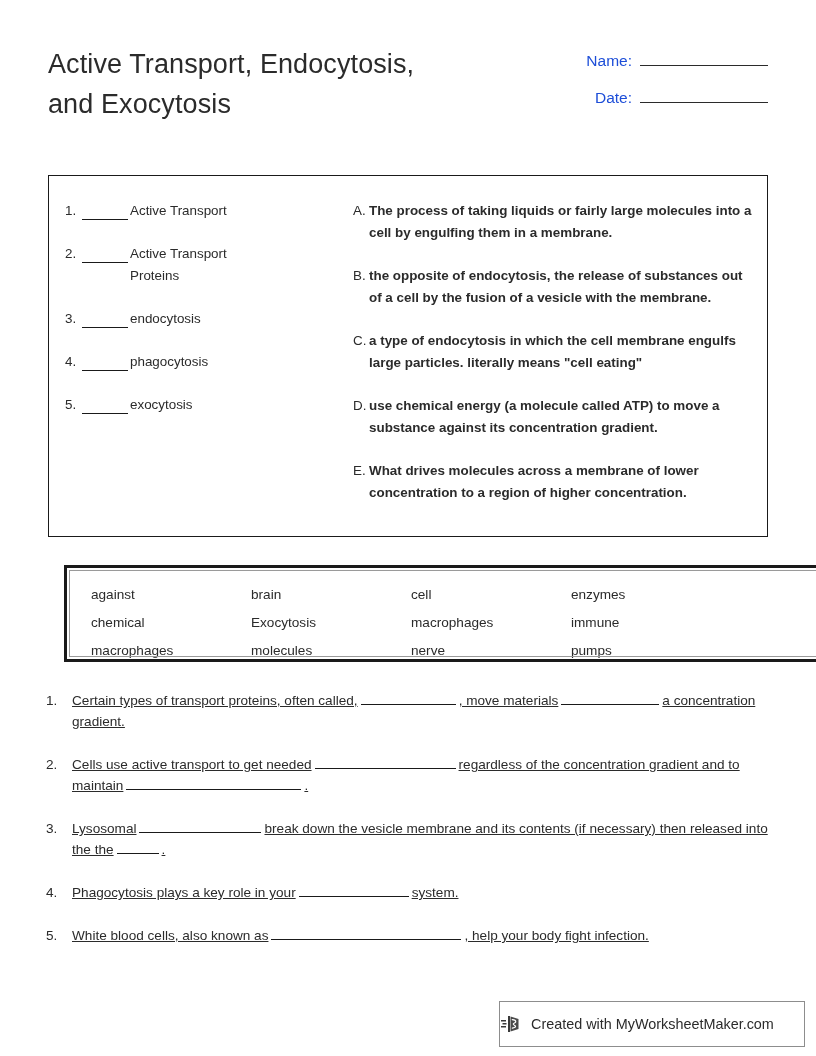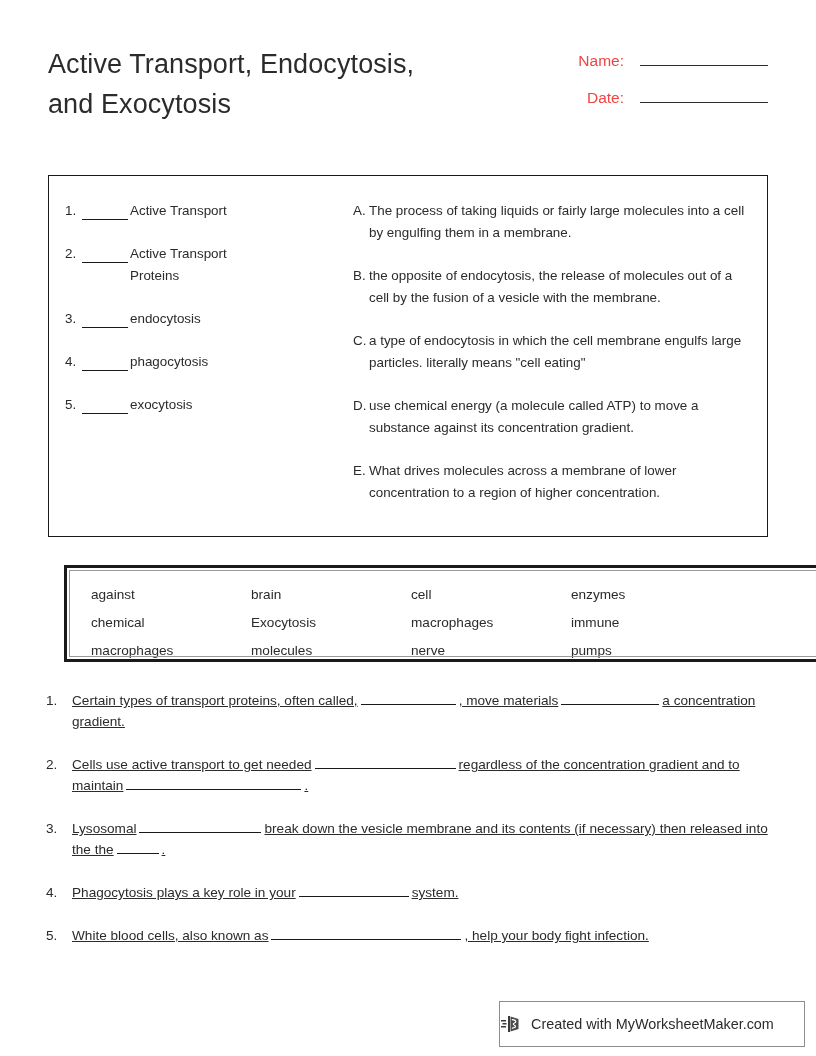--- a/index.html
+++ b/index.html
@@ -49,22 +49,22 @@
     width: 218px;
   }
   .nd-row {
     display: flex;
     align-items: baseline;
     justify-content: flex-end;
     margin-bottom: 17px;
   }
   .nd-label {
     font-size: 15.5px;
-    color: #ef4444;
-    margin-right: 16px;
+    color: #1d4ed8;
+    margin-right: 8px;
   }
   .nd-line {
     width: 128px;
     border-bottom: 1.6px solid #2b2b2b;
     height: 16px;
   }
 
   
   .match-box {
     position: absolute;
@@ -122,20 +122,21 @@
     font-size: 13.4px;
     line-height: 22px;
     color: #2b2b2b;
   }
   .d-letter {
     width: 16px;
     flex: 0 0 16px;
   }
   .d-text {
     flex: 1;
+    font-weight: bold;
   }
 
   
   .wordbank {
     position: absolute;
     left: 64px;
     top: 565px;
     width: 804px;
     height: 97px;
     border: 3px solid #1a1a1a;
@@ -273,21 +274,21 @@
             <span class="m-term">exocytosis</span>
           </div>
         </div>
       <div class="match-right">
           <div class="d-item">
             <span class="d-letter">A.</span>
             <span class="d-text">The process of taking liquids or fairly large molecules into a cell by engulfing them in a membrane.</span>
           </div>
           <div class="d-item">
             <span class="d-letter">B.</span>
-            <span class="d-text">the opposite of endocytosis, the release of molecules out of a cell by the fusion of a vesicle with the membrane.</span>
+            <span class="d-text">the opposite of endocytosis, the release of substances out of a cell by the fusion of a vesicle with the membrane.</span>
           </div>
           <div class="d-item">
             <span class="d-letter">C.</span>
             <span class="d-text">a type of endocytosis in which the cell membrane engulfs large particles. literally means "cell eating"</span>
           </div>
           <div class="d-item">
             <span class="d-letter">D.</span>
             <span class="d-text">use chemical energy (a molecule called ATP) to move a substance against its concentration gradient.</span>
           </div>
           <div class="d-item">

